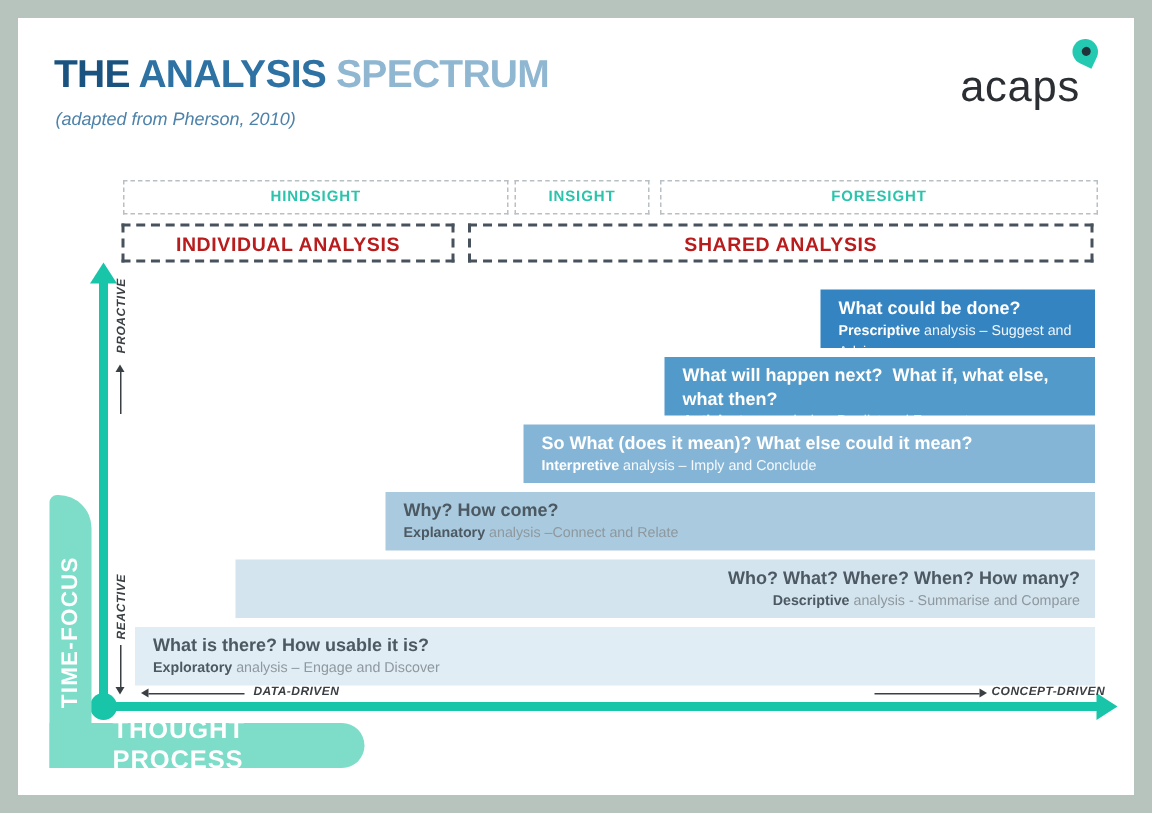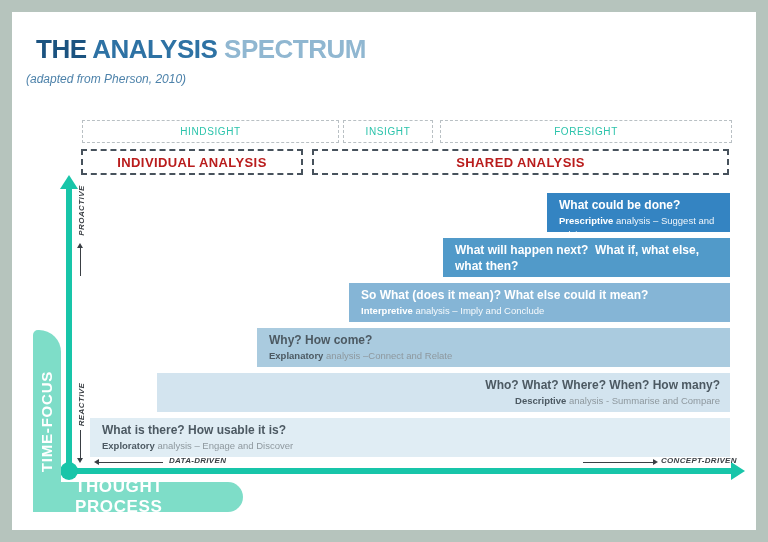--- a/index.html
+++ b/index.html
@@ -6,30 +6,30 @@
   html,body { width:768px; height:542px; }
   body { font-family:"Liberation Sans", sans-serif; }
   .frame { position:relative; width:768px; height:542px; background:#b6c4bd; }
   .page  { position:absolute; left:12px; top:12px; width:744px; height:518px; background:#ffffff; overflow:hidden; }
 
   
   .title { position:absolute; left:24px; top:22px; font-size:26px; font-weight:bold; letter-spacing:-0.5px; white-space:nowrap; }
   .title .t1 { color:#1b5380; }
   .title .t2 { color:#2e72a4; }
   .title .t3 { color:#90b7d1; }
-  .subtitle { position:absolute; left:14px; top:60px; font-size:12px; font-style:italic; color:#4d82aa; }
+  .subtitle { position:absolute; left:25px; top:60px; font-size:12px; font-style:italic; color:#4d82aa; }
 
   .logo { position:absolute; top:30px; right:36px; font-size:29px; color:#2b2f33; letter-spacing:0.5px; }
   .pin  { position:absolute; top:-16px; right:-12px; width:17px; height:17px; background:#23c9b0;
           border-radius:50% 50% 50% 0; transform:rotate(-65deg); }
   .pin-dot { position:absolute; top:5.5px; left:5.5px; width:6px; height:6px; background:#20333a; border-radius:50%; }
 
   
   .band { position:absolute; display:flex; align-items:center; justify-content:center; }
-  .band.r1 { top:108px; height:23px; border:1px dashed #b9c0c4; font-size:10px; font-weight:normal;
+  .band.r1 { top:108px; height:23px; border:1px dashed #b9c0c4; font-size:10px; font-weight:bold;
              color:#2bc3ab; letter-spacing:0.6px; }
   .band.r2 { top:137px; height:26px; border:2px dashed #47525c; font-size:13px; font-weight:bold;
              color:#b91c1c; letter-spacing:0.4px; }
   .hindsight  { left:70px;  width:257px; }
   .insight    { left:331px; width:90px;  }
   .foresight  { left:428px; width:292px; }
   .individual { left:69px;  width:222px; }
   .shared     { left:300px; width:417px; }
 
   
@@ -91,20 +91,26 @@
 </style>
 </head>
 <body>
 
 <div class="frame">
   <div class="page">
 
     <div class="title"><span class="t1">THE</span><span class="t2"> ANALYSIS</span><span class="t3"> SPECTRUM</span></div>
     <div class="subtitle">(adapted from Pherson, 2010)</div>
 
+    <div class="logo">
+      <span>acaps</span>
+      <span class="pin">
+          <span class="pin-dot"></span>
+        </span>
+    </div>
 
     <div class="band r1 hindsight">
         <span>HINDSIGHT</span>
       </div>
     <div class="band r1 insight">
         <span>INSIGHT</span>
       </div>
     <div class="band r1 foresight">
         <span>FORESIGHT</span>
       </div>

